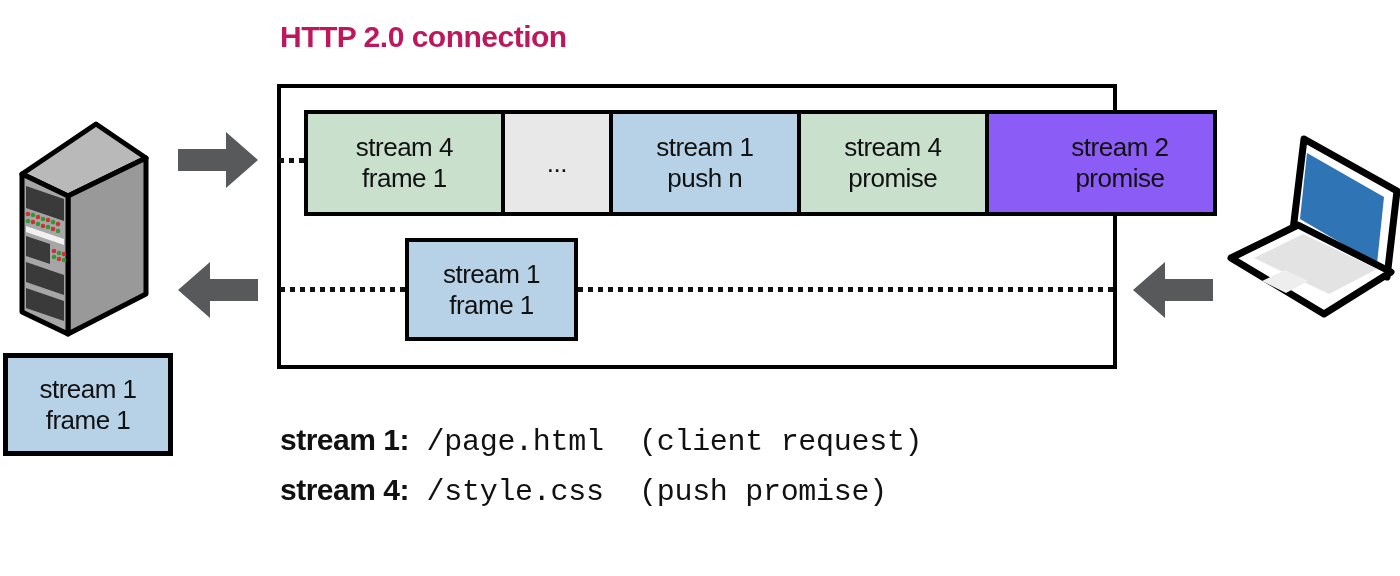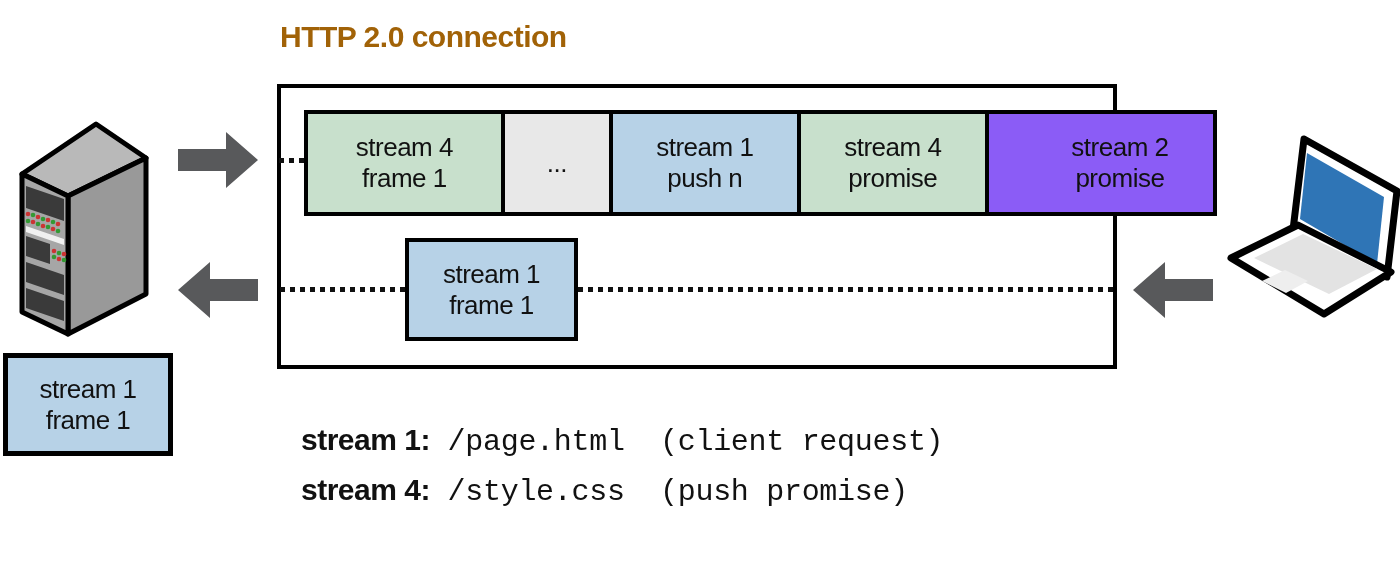--- a/index.html
+++ b/index.html
@@ -3,21 +3,21 @@
 <meta charset="utf-8">
 <style>
   html,body{margin:0;padding:0;background:#fff;}
   #canvas{
     position:relative;width:1400px;height:576px;background:#ffffff;
     font-family:"Liberation Sans",sans-serif;color:#111;overflow:hidden;
   }
   
   .title{
     position:absolute;left:280px;top:20px;
-    font-size:30px;font-weight:bold;letter-spacing:-0.5px;color:#a16207;
+    font-size:30px;font-weight:bold;letter-spacing:-0.5px;color:#be185d;
   }
   
   .conn-box{
     position:absolute;left:277px;top:84px;width:840px;height:285px;
     border:4px solid #000;box-sizing:border-box;background:#fff;
   }
   
   .dotted{
     position:absolute;height:5px;
     background:repeating-linear-gradient(90deg,#111 0 5px,transparent 5px 10px);
@@ -42,21 +42,21 @@
   .frame-box{
     position:absolute;display:flex;flex-direction:column;justify-content:center;align-items:center;
     font-size:26px;letter-spacing:-0.5px;line-height:31px;color:#111;
     border:4px solid #000;box-sizing:border-box;
   }
   .frame-return{left:405px;top:238px;width:173px;height:103px;}
   .frame-pending{left:3px;top:353px;width:170px;height:103px;border-width:5px;}
   
   .legend{position:absolute;left:280px;top:416px;font-size:30px;line-height:47px;}
   .legend-line{white-space:pre;}
-  .legend-label{font-weight:bold;letter-spacing:-0.5px;margin-left:21px;}
+  .legend-label{font-weight:bold;letter-spacing:-0.5px;}
   .legend-desc{letter-spacing:-0.3px;font-family:Liberation Mono, monospace;}
   
   .icon-abs{position:absolute;}
 </style>
 </head>
 <body>
 
 <div id="canvas">
 
   <div class="title">HTTP 2.0 connection</div>

